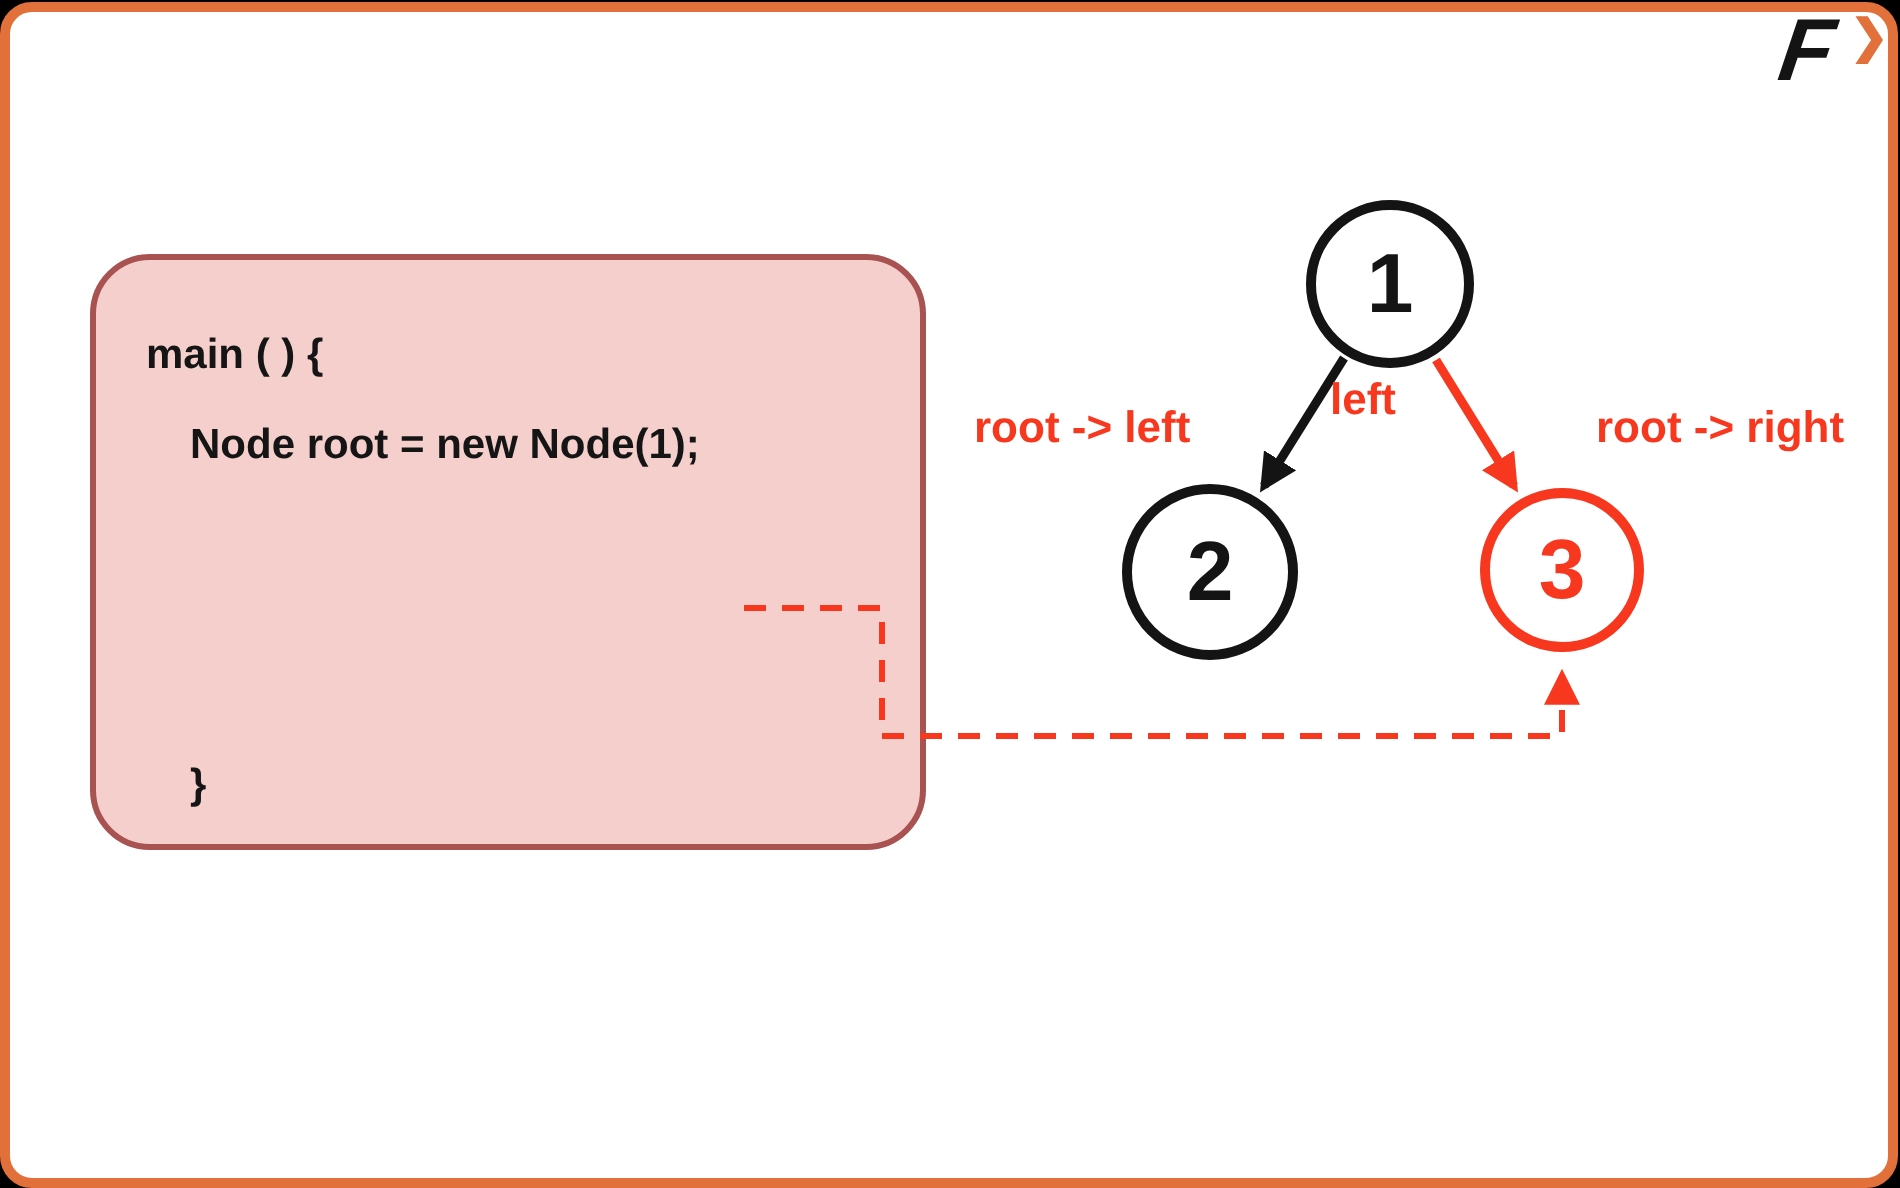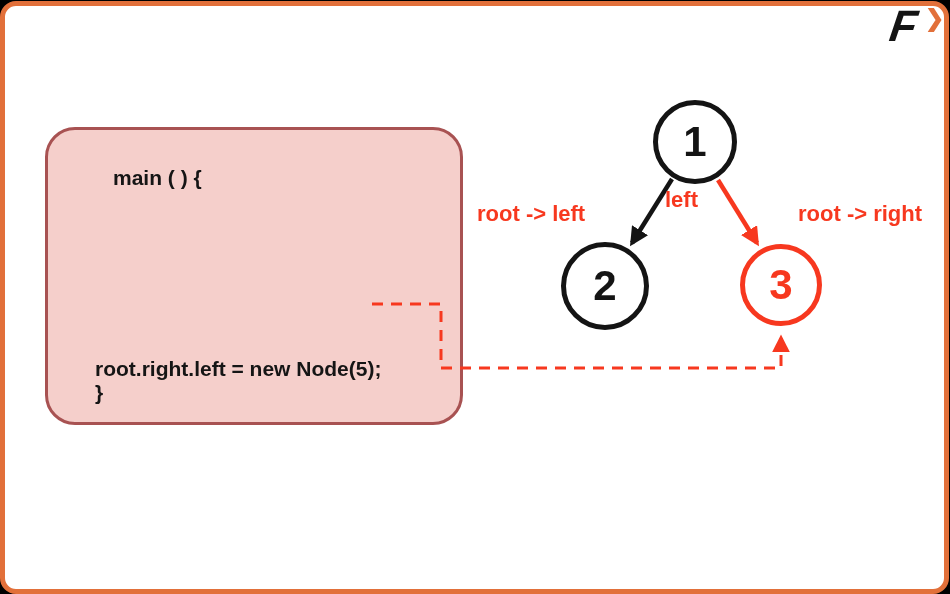--- a/index.html
+++ b/index.html
@@ -36,21 +36,21 @@
     background:#F5CFCB;
     border:3px solid #A85252;
     border-radius:30px;
     box-sizing:border-box;
   }
   .code-line {
     position:absolute;
     font-weight:bold; font-size:21px; line-height:22px;
     color:#151515; white-space:nowrap;
   }
-  .cl-header { left:25px; top:37px;margin-left:40px; }
+  .cl-header { left:25px; top:37px; }
   .cl-0 { left:47px; top:82px; }
   .cl-1 { left:47px; top:130px; }
   .cl-2 { left:47px; top:182px; }
   .cl-3 { left:47px; top:228px; }
   .cl-brace { left:47px; top:252px; }
   
   .edges-svg { position:absolute; left:0; top:0; width:950px; height:594px; pointer-events:none; }
   
   .node {
     position:absolute; border-radius:50%; background:#fff;
@@ -59,36 +59,36 @@
   }
   .node-1 { left:653px; top:100px; width:84px; height:84px; border:5px solid #141414; color:#141414; font-size:42px; }
   .node-2 { left:561px; top:242px; width:88px; height:88px; border:5px solid #141414; color:#141414; font-size:42px; }
   .node-3 { left:740px; top:244px; width:82px; height:82px; border:5px solid #F7381F; color:#F7381F; font-size:42px; }
   
   .edge-label {
     position:absolute; font-weight:bold; font-size:22px;
     color:#F7381F; white-space:nowrap;
   }
   .lbl-root  { left:665px; top:187px; }
-  .lbl-left  { left:477px; top:201px; }
+  .lbl-left  { left:487px; top:201px; }
   .lbl-right { left:798px; top:201px; }
 </style>
 </head>
 <body>
 
 <div class="frame"></div>
 
 <div class="logo">
   <span class="logo-f">F</span>
   <span class="logo-chevron">❯</span>
 </div>
 
 <div class="code-box">
   <div class="code-line cl-header">main ( ) {</div>
-  <div class="code-line cl-3">root.right.left = new Node(5);</div>
+  <div class="code-line cl-0">Node root = new Node(1);</div>
   <div class="code-line cl-brace">}</div>
 </div>
 
 <svg class="edges-svg" viewBox="0 0 950 594" xmlns="http://www.w3.org/2000/svg">
   <defs>
     <marker id="arrow-black" viewBox="0 0 10 10" refX="8" refY="5" markerWidth="4.2" markerHeight="4.2" orient="auto-start-reverse">
       <path d="M0,0 L10,5 L0,10 z" fill="#141414"></path>
     </marker>
     <marker id="arrow-red" viewBox="0 0 10 10" refX="8" refY="5" markerWidth="4.2" markerHeight="4.2" orient="auto-start-reverse">
       <path d="M0,0 L10,5 L0,10 z" fill="#F7381F"></path>

